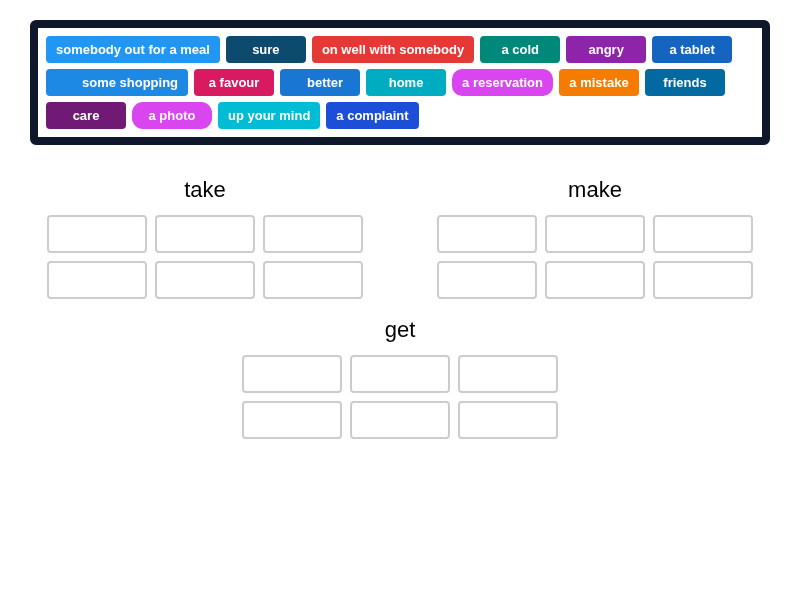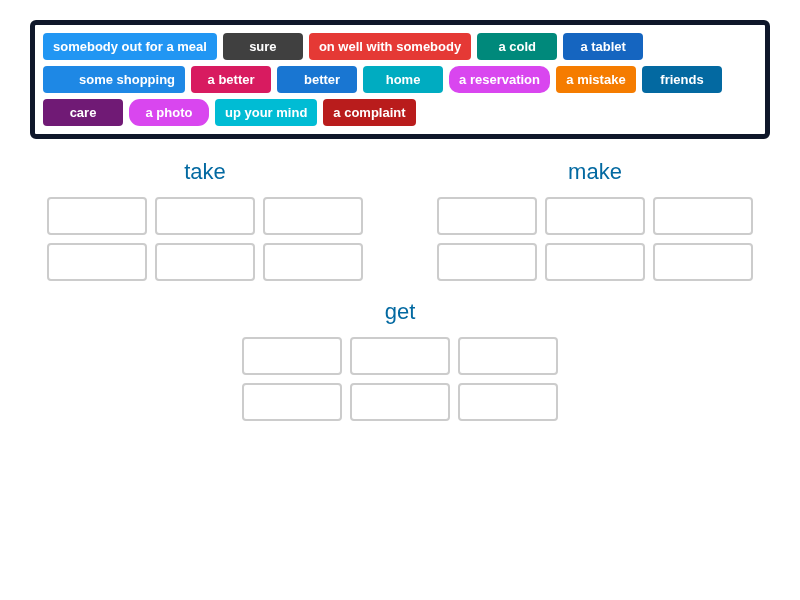--- a/index.html
+++ b/index.html
@@ -10,28 +10,28 @@
       height: 600px;
       overflow: hidden;
       display: flex;
       flex-direction: column;
       align-items: center;
       padding: 20px;
     }
 
     
     .word-bank {
-      border: 5px solid #0f172a;
+      border: 8px solid #0f172a;
       border-radius: 6px;
       padding: 8px;
       display: flex;
       flex-wrap: wrap;
       gap: 6px;
       width: 740px;
-      margin-bottom: 20px;
+      margin-bottom: 32px;
     }
 
     .word-chip {
       display: inline-flex;
       align-items: center;
       justify-content: center;
       padding: 6px 10px;
       border-radius: 4px;
       color: #fff;
       font-size: 13px;
@@ -57,21 +57,21 @@
     .category {
       flex: 1;
       display: flex;
       flex-direction: column;
       align-items: center;
       gap: 8px;
     }
 
     .category-label {
       font-size: 22px;
-      color: #0369a1;
+      color: #000000;
       margin-bottom: 4px;
     }
 
     .drop-row {
       display: flex;
       gap: 8px;
     }
 
     .drop-slot {
       width: 100px;
@@ -79,35 +79,36 @@
       border: 2px solid #ccc;
       border-radius: 4px;
       background: #fff;
     }
   </style>
 </head>
 <body>
 
 <div class="word-bank">
 <div class="word-chip" style="background-color: rgb(33, 150, 243);">somebody out for a meal</div>
-    <div class="word-chip" style="background-color: #404040;">sure</div>
+    <div class="word-chip" style="background-color: #0c4a6e;">sure</div>
     <div class="word-chip" style="background-color: rgb(229, 57, 53);">on well with somebody</div>
     <div class="word-chip" style="background-color: rgb(0, 137, 123);">a cold</div>
+    <div class="word-chip" style="background-color: rgb(142, 36, 170);">angry</div>
     <div class="word-chip" style="background-color: rgb(21, 101, 192);">a tablet</div>
     <div class="word-chip" style="background-color: rgb(30, 136, 229); padding-left: 36px;">some shopping</div>
-    <div class="word-chip" style="background-color: rgb(216, 27, 96);">a better</div>
+    <div class="word-chip" style="background-color: rgb(216, 27, 96);">a favour</div>
     <div class="word-chip" style="background-color: rgb(25, 118, 210); padding-left: 20px;">better</div>
     <div class="word-chip" style="background-color: rgb(0, 172, 193);">home</div>
     <div class="word-chip" style="background-color: #d946ef; border-radius: 10px;">a reservation</div>
     <div class="word-chip" style="background-color: rgb(245, 124, 0);">a mistake</div>
     <div class="word-chip" style="background-color: #0369a1;">friends</div>
     <div class="word-chip" style="background-color: #701a75;">care</div>
     <div class="word-chip" style="background-color: #d946ef; border-radius: 11px;">a photo</div>
     <div class="word-chip" style="background-color: rgb(0, 188, 212);">up your mind</div>
-    <div class="word-chip" style="background-color: #b91c1c;">a complaint</div>
+    <div class="word-chip" style="background-color: #1d4ed8;">a complaint</div>
   </div>
 
 <div class="categories-area">
   <div class="row-pair">
     <div class="category">
       <div class="category-label">take</div>
       <div class="drop-row">
         <div class="drop-slot"></div>
         <div class="drop-slot"></div>
         <div class="drop-slot"></div>

